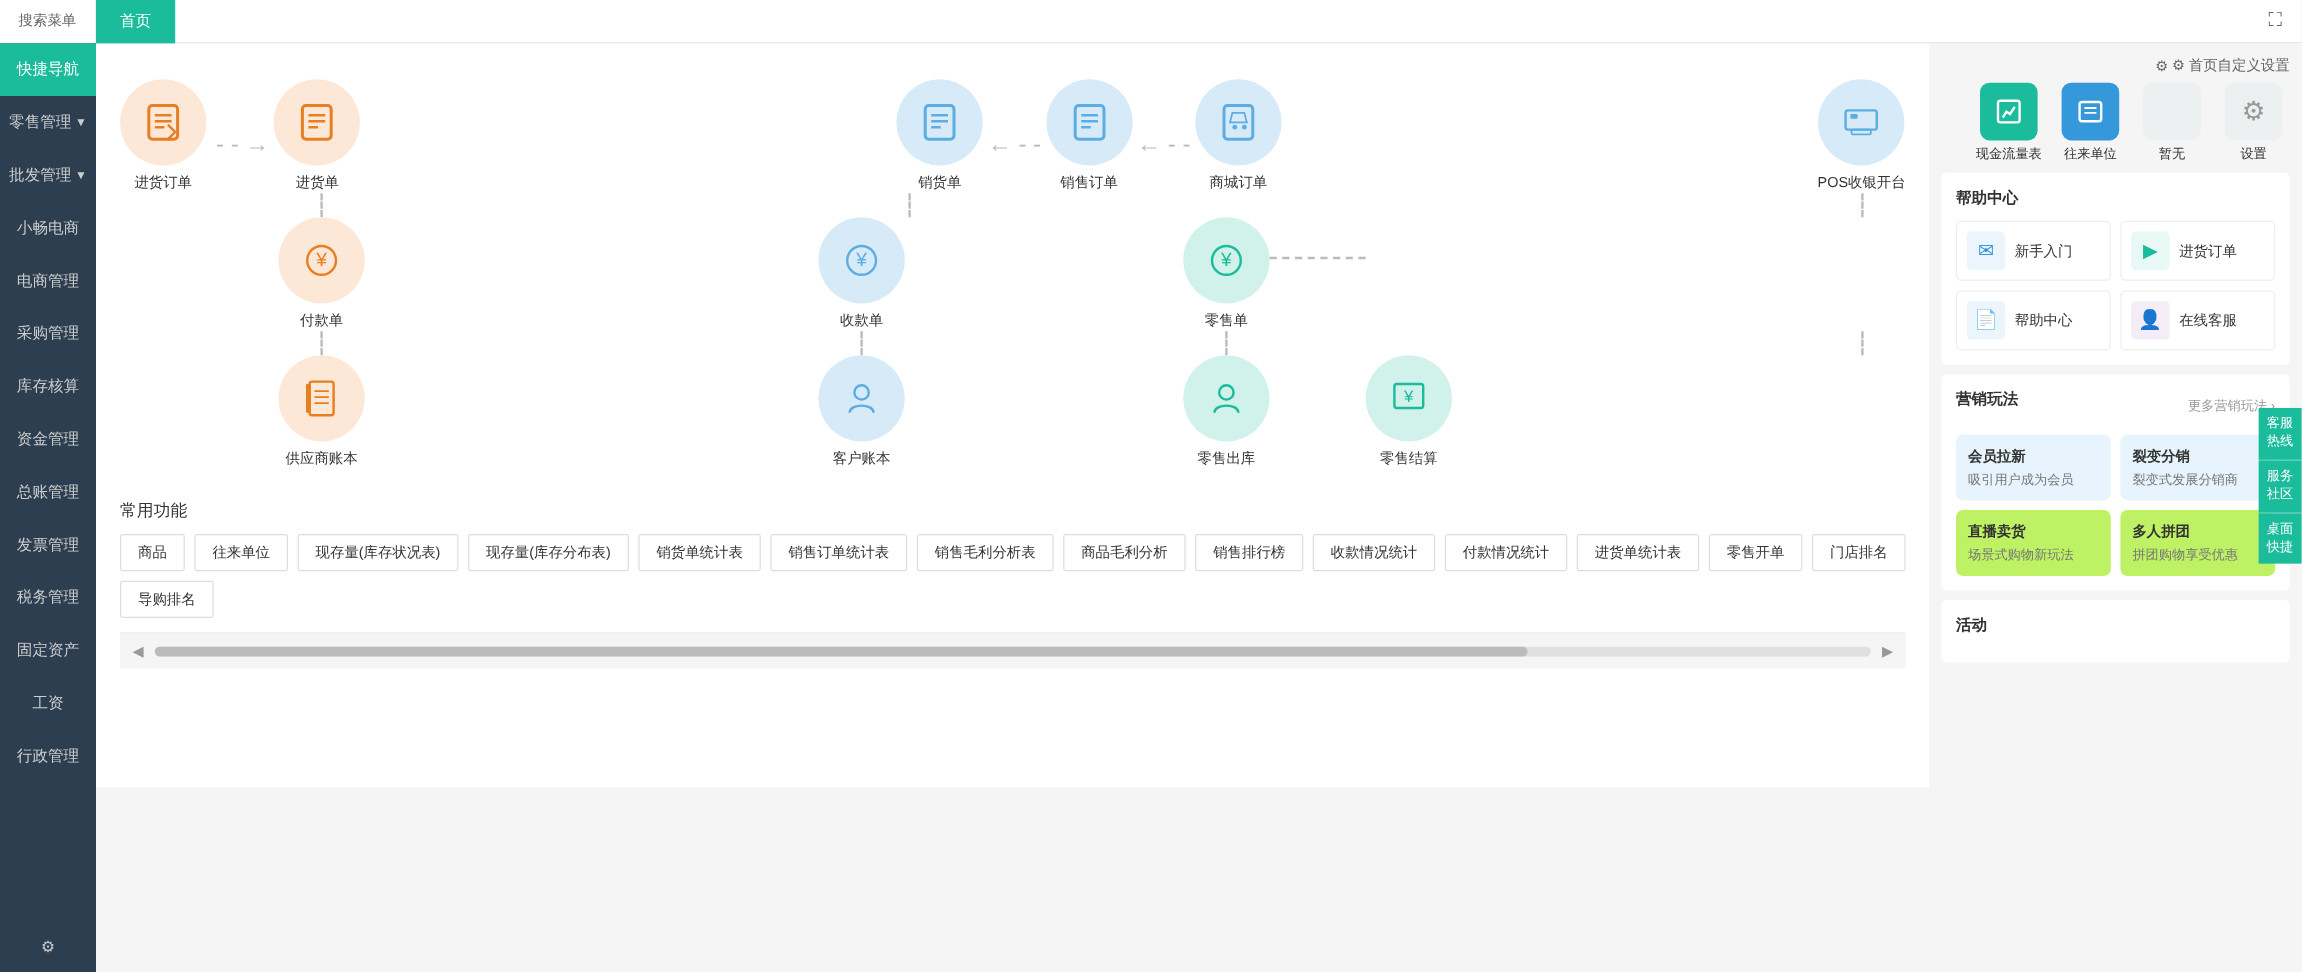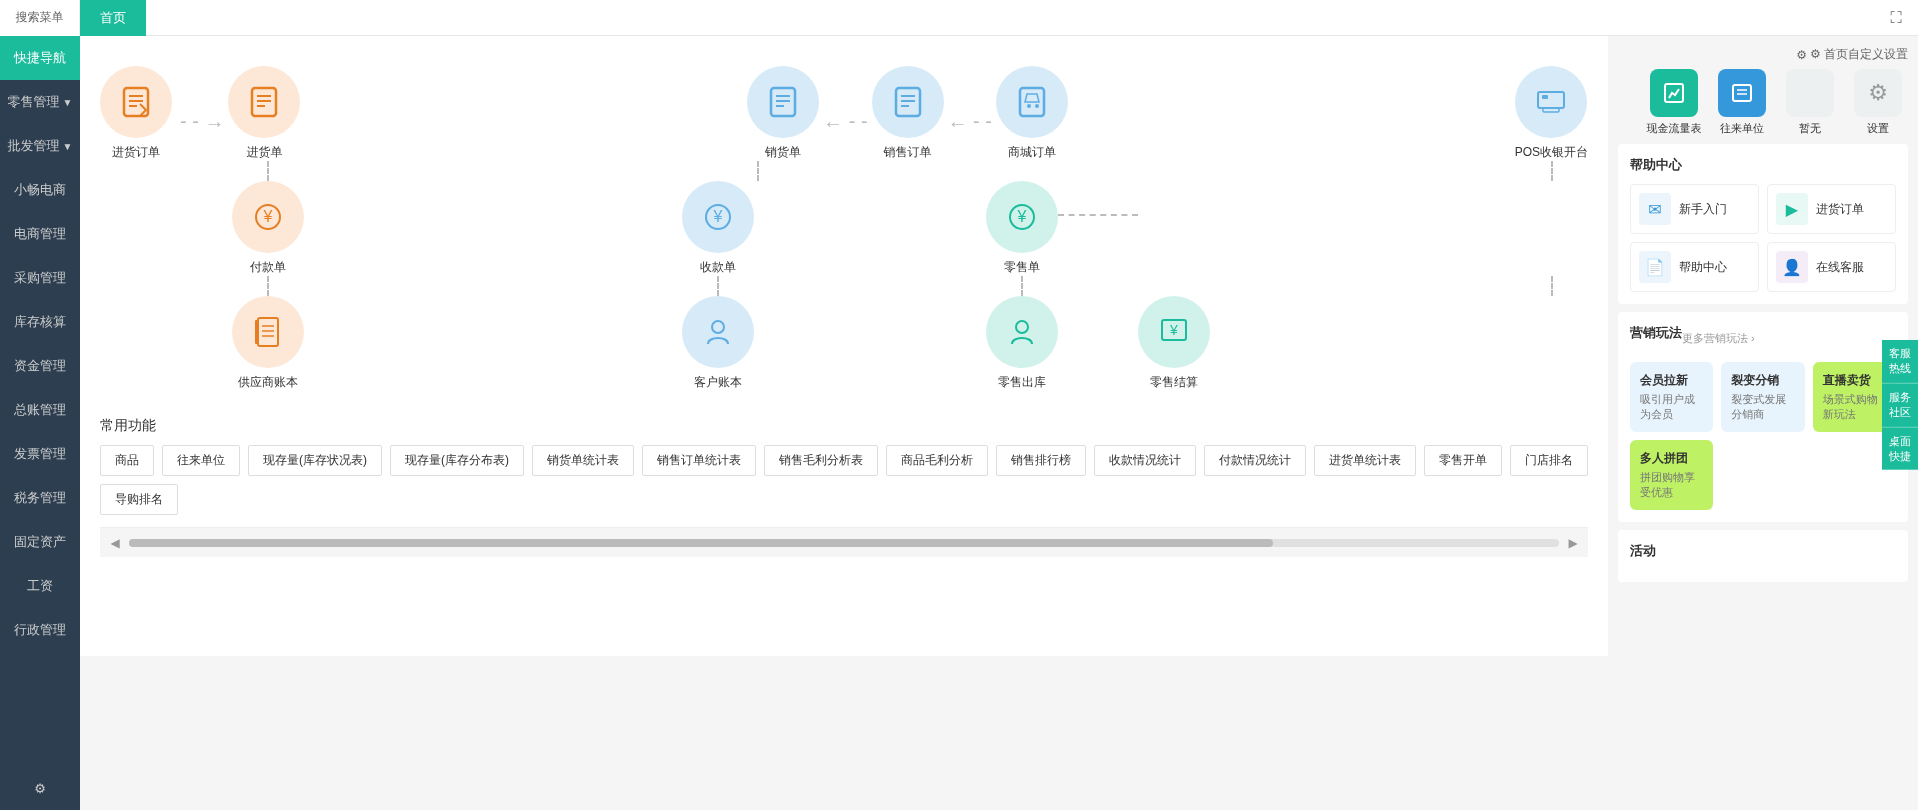--- a/index.html
+++ b/index.html
@@ -59,23 +59,23 @@
     .card-section-title { font-size: 13px; color: #333; font-weight: 600; margin-bottom: 10px; }
     .help-grid { display: grid; grid-template-columns: 1fr 1fr; gap: 8px; }
     .help-item { display: flex; align-items: center; gap: 8px; padding: 8px; border: 1px solid #eee; border-radius: 4px; cursor: pointer; }
     .help-icon { width: 32px; height: 32px; border-radius: 4px; display: flex; align-items: center; justify-content: center; font-size: 16px; }
     .help-icon.blue-bg { background: #ebf5fb; color: #3498db; }
     .help-icon.green-bg { background: #e8f8f5; color: #1abc9c; }
     .help-icon.purple-bg { background: #f4ecf7; color: #9b59b6; }
     .help-text { font-size: 12px; color: #333; }
 
     
-    .marketing-header { display: flex; align-items: center; margin-bottom: 10px; }
+    .marketing-header { display: flex; justify-content: space-between; align-items: center; margin-bottom: 10px; }
     .more-link { font-size: 11px; color: #999; cursor: pointer; }
-    .marketing-grid { display: grid; grid-template-columns: 1fr 1fr 1fr; gap: 8px; }
+    .marketing-grid { display: grid; grid-template-columns: 1fr 1fr; gap: 8px; }
     .marketing-item { background: #eaf4fd; border-radius: 6px; padding: 10px; cursor: pointer; }
     .marketing-item-title { font-size: 12px; color: #333; font-weight: 600; margin-bottom: 3px; }
     .marketing-item-desc { font-size: 11px; color: #777; }
 
     
     .float-buttons { position: fixed; right: 0; top: 50%; transform: translateY(-50%); display: flex; flex-direction: column; z-index: 100; }
     .float-btn { background: #1abc9c; color: #fff; width: 36px; padding: 6px 4px; font-size: 11px; text-align: center; cursor: pointer; border-bottom: 1px solid rgba(255,255,255,0.3); line-height: 1.4; }
     .float-btn:last-child { border-bottom: none; }
 
     

